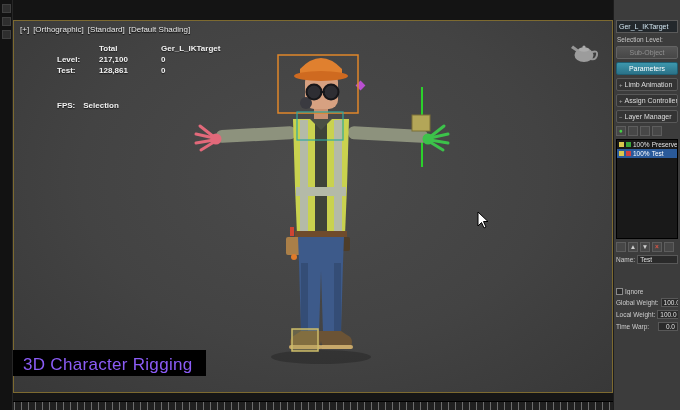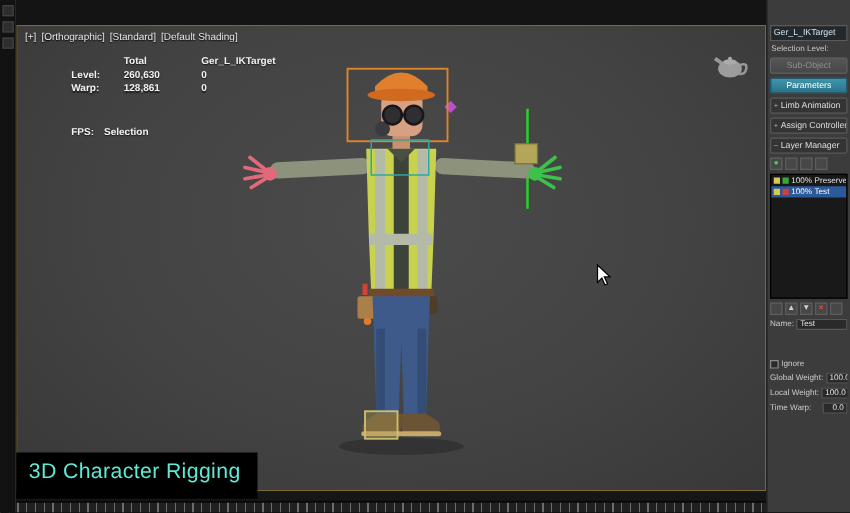--- a/index.html
+++ b/index.html
@@ -22,22 +22,22 @@
   .vp-stats{position:absolute;left:43px;top:22px;font-size:8px;font-weight:bold;color:#f2f2f2;
     text-shadow:0 1px 1px rgba(0,0,0,.65);z-index:3;line-height:11px}
   .srow{display:grid;grid-template-columns:36px 56px auto;column-gap:6px;white-space:nowrap}
   .srow.fps{display:flex;gap:8px;margin-top:24px}
 
   .teapot{position:absolute;left:556px;top:20px;z-index:3}
   .cursor{position:absolute;left:463px;top:190px;z-index:8}
   .character{position:absolute;left:150px;top:16px;z-index:2}
 
   
-  .caption{position:absolute;left:13px;top:362px;background:#000;color:#5eead4;font-size:17px;
-    letter-spacing:.3px;padding:5px 14px 12px 10px;z-index:10;white-space:nowrap}
+  .caption{position:absolute;left:13px;top:350px;background:#000;color:#8b5cf6;font-size:17px;
+    letter-spacing:.3px;padding:5px 14px 1px 10px;z-index:10;white-space:nowrap}
 
   
   .bottom-strip{position:absolute;left:13px;right:67px;top:393px;bottom:9px;background:#161616;z-index:3}
   .ruler{position:absolute;left:0;right:67px;bottom:0;height:9px;z-index:3;border-top:1px solid #000;
     background:repeating-linear-gradient(90deg,#6d6d6d 0 1px,transparent 1px 7px),#202020}
 
   
   .right-panel{position:absolute;right:0;top:0;bottom:0;width:67px;background:#3c3c3c;border-left:1px solid #1d1d1d;
     z-index:7;padding:20px 2px 2px 2px;display:flex;flex-direction:column;gap:3px;font-size:7px;overflow:hidden}
   .pname{background:#23282c;border:1px solid #5a5a5a;color:#cfe3ef;padding:2px 2px;white-space:nowrap;overflow:hidden}
@@ -88,25 +88,25 @@
   </div>
 
   <div class="vp-stats">
     <div class="srow">
       <span></span>
       <span>Total</span>
       <span>Ger_L_IKTarget</span>
     </div>
     <div class="srow">
       <span>Level:</span>
-      <span>260,630</span>
+      <span>217,100</span>
       <span>0</span>
     </div>
     <div class="srow">
-      <span>Warp:</span>
+      <span>Test:</span>
       <span>128,861</span>
       <span>0</span>
     </div>
     <div class="srow fps">
       <span>FPS:</span>
       <span>Selection</span>
     </div>
   </div>
 
   <svg class="teapot" width="30" height="22" viewBox="0 0 30 22">

